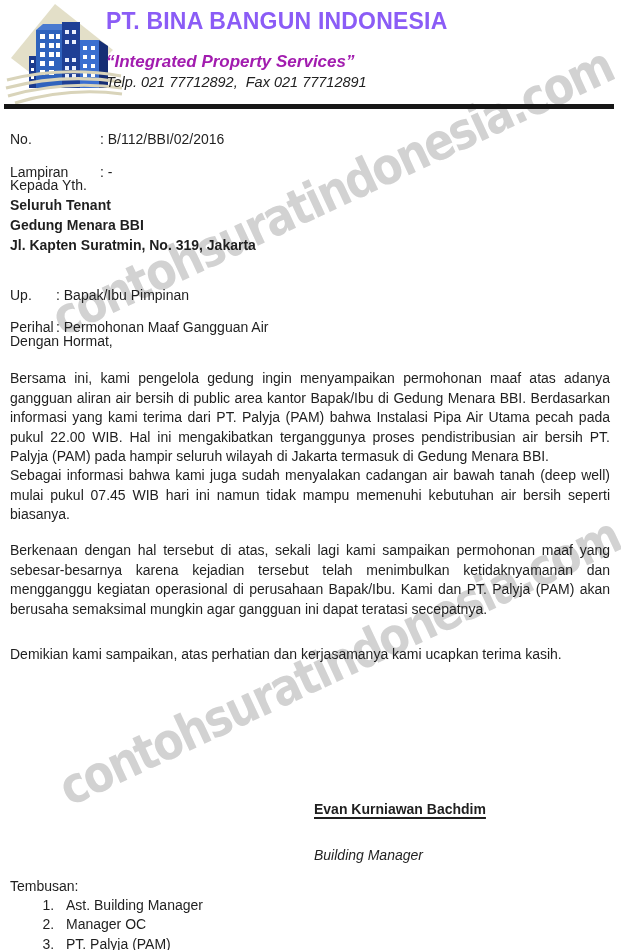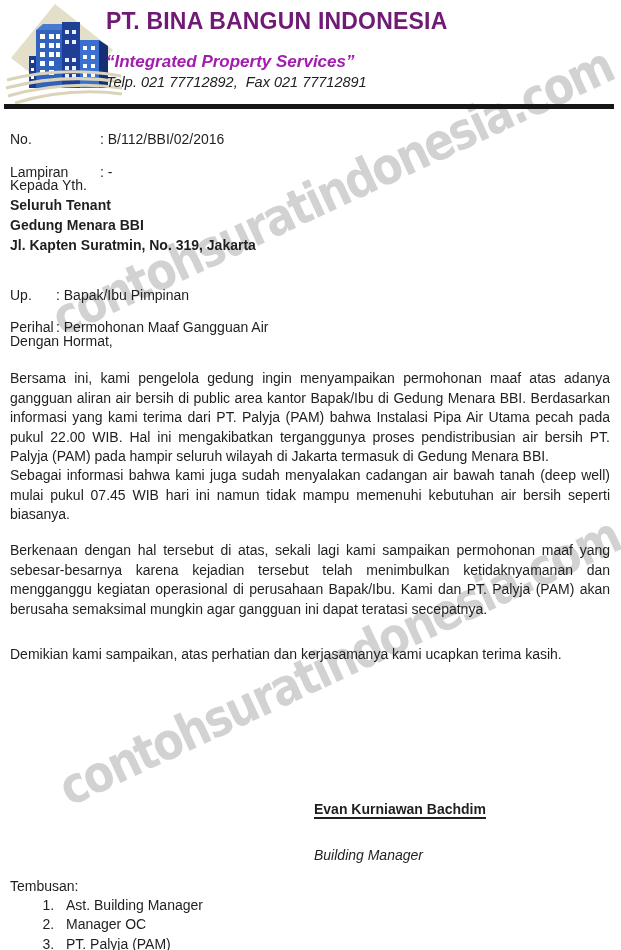--- a/index.html
+++ b/index.html
@@ -16,21 +16,21 @@
     transform-origin:0 50%;
   }
   .wm1 { left:55px; top:295px; transform:rotate(-25deg) scaleY(1.15); }
   .wm2 { left:62px; top:765px; transform:rotate(-25deg) scaleY(1.15); }
   
   .content { position:absolute; inset:0; z-index:1; }
   .abs { position:absolute; }
   
   .logo { left:5px; top:0; width:120px; height:106px; }
   .hgroup { left:106px; top:6px; width:505px; }
-  .company { font-size:23px; font-weight:700; line-height:30px; letter-spacing:.2px; color:#701a75; }
+  .company { font-size:23px; font-weight:700; line-height:30px; letter-spacing:.2px; color:#8b5cf6; }
   .tagline { font-size:17px; font-style:italic; font-weight:600; margin-top:16px; color:#a21caf; }
   .addr, .phone { font-size:14.5px; line-height:20px; margin-top:3px; white-space:pre-wrap; color:#222; }
   .phone { margin-top:0;font-style:italic; }
   .divider { left:4px; right:7px; top:104px; height:1.5px;
     border-top:3.5px solid #161616; border-bottom:2px solid #161616; }
   
   .txt { font-size:14px; line-height:20px; }
   .row { display:flex;margin-top:12px; }
   .ref { left:10px; top:117px; }
   .ref .lbl { width:90px; flex:none; }

